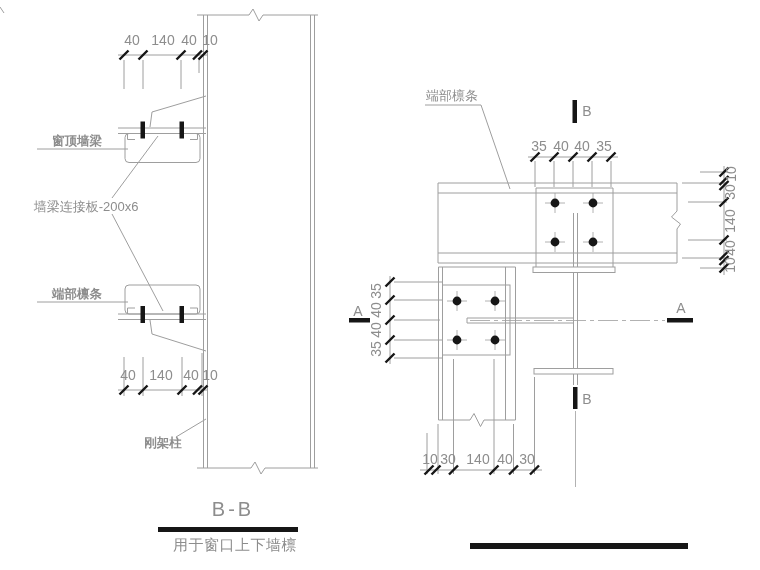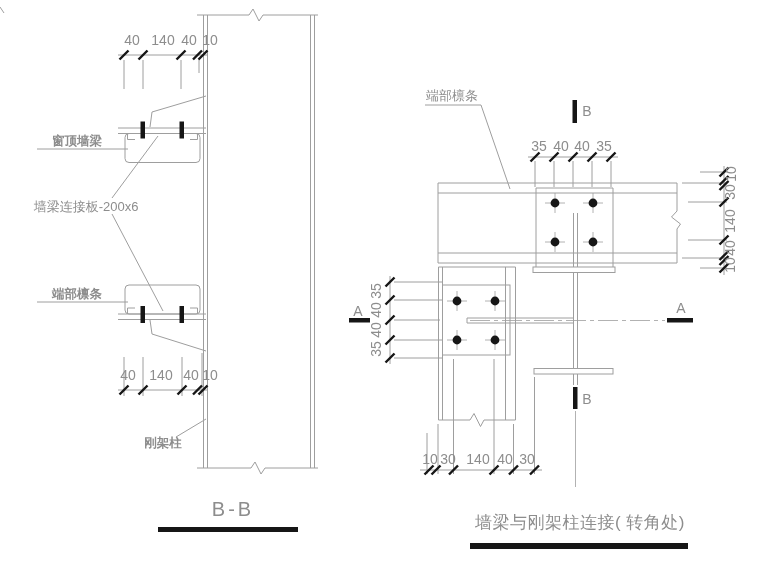--- a/index.html
+++ b/index.html
@@ -251,20 +251,21 @@
   <div class="txt" style="left:163px;top:40px">140</div>
   <div class="txt" style="left:189px;top:40px">40</div>
   <div class="txt" style="left:210px;top:40px">10</div>
 
   <div class="txt" style="left:128px;top:375px">40</div>
   <div class="txt" style="left:161px;top:375px">140</div>
   <div class="txt" style="left:191px;top:375px">40</div>
   <div class="txt" style="left:210px;top:375px">10</div>
 
   <div class="txt ttl" style="left:233px;top:509px">B-B</div>
+  <div class="txt sub" style="left:235px;top:544px">用于窗口上下墙檩</div>
 
   <div class="txt cn" style="left:452px;top:95px">端部檩条</div>
 
   <div class="txt mk" style="left:587px;top:111px">B</div>
   <div class="txt mk" style="left:587px;top:399px">B</div>
   <div class="txt mk" style="left:358px;top:311px">A</div>
   <div class="txt mk" style="left:681px;top:308px">A</div>
 
   <div class="txt" style="left:539px;top:146px">35</div>
   <div class="txt" style="left:561px;top:146px">40</div>
@@ -281,14 +282,13 @@
   <div class="txt rot" style="left:376px;top:310px">40</div>
   <div class="txt rot" style="left:376px;top:330px">40</div>
   <div class="txt rot" style="left:376px;top:349px">35</div>
 
   <div class="txt" style="left:430px;top:459px">10</div>
   <div class="txt" style="left:448px;top:459px">30</div>
   <div class="txt" style="left:478px;top:459px">140</div>
   <div class="txt" style="left:505px;top:459px">40</div>
   <div class="txt" style="left:527px;top:459px">30</div>
 
-  <div class="txt ttl2" style="left:580px;top:522px">墙梁与刚架柱连接( 转角处)</div>
 </div>
 
 </body></html>

